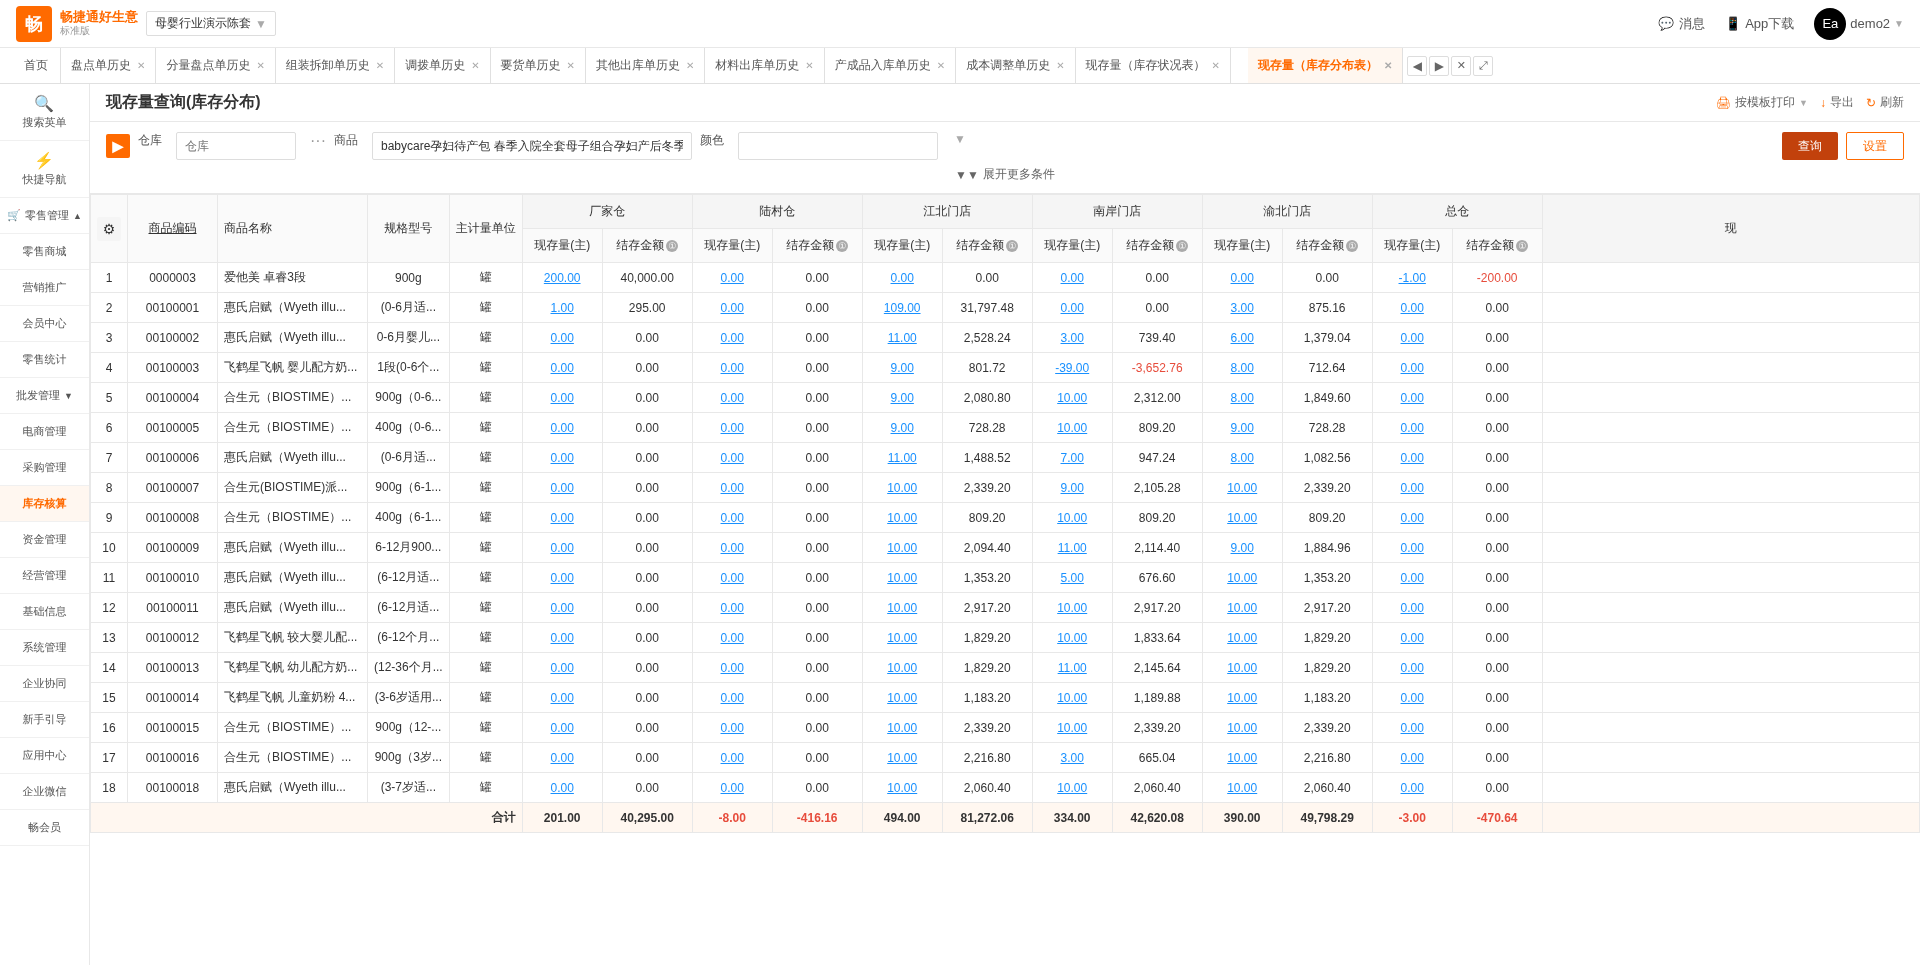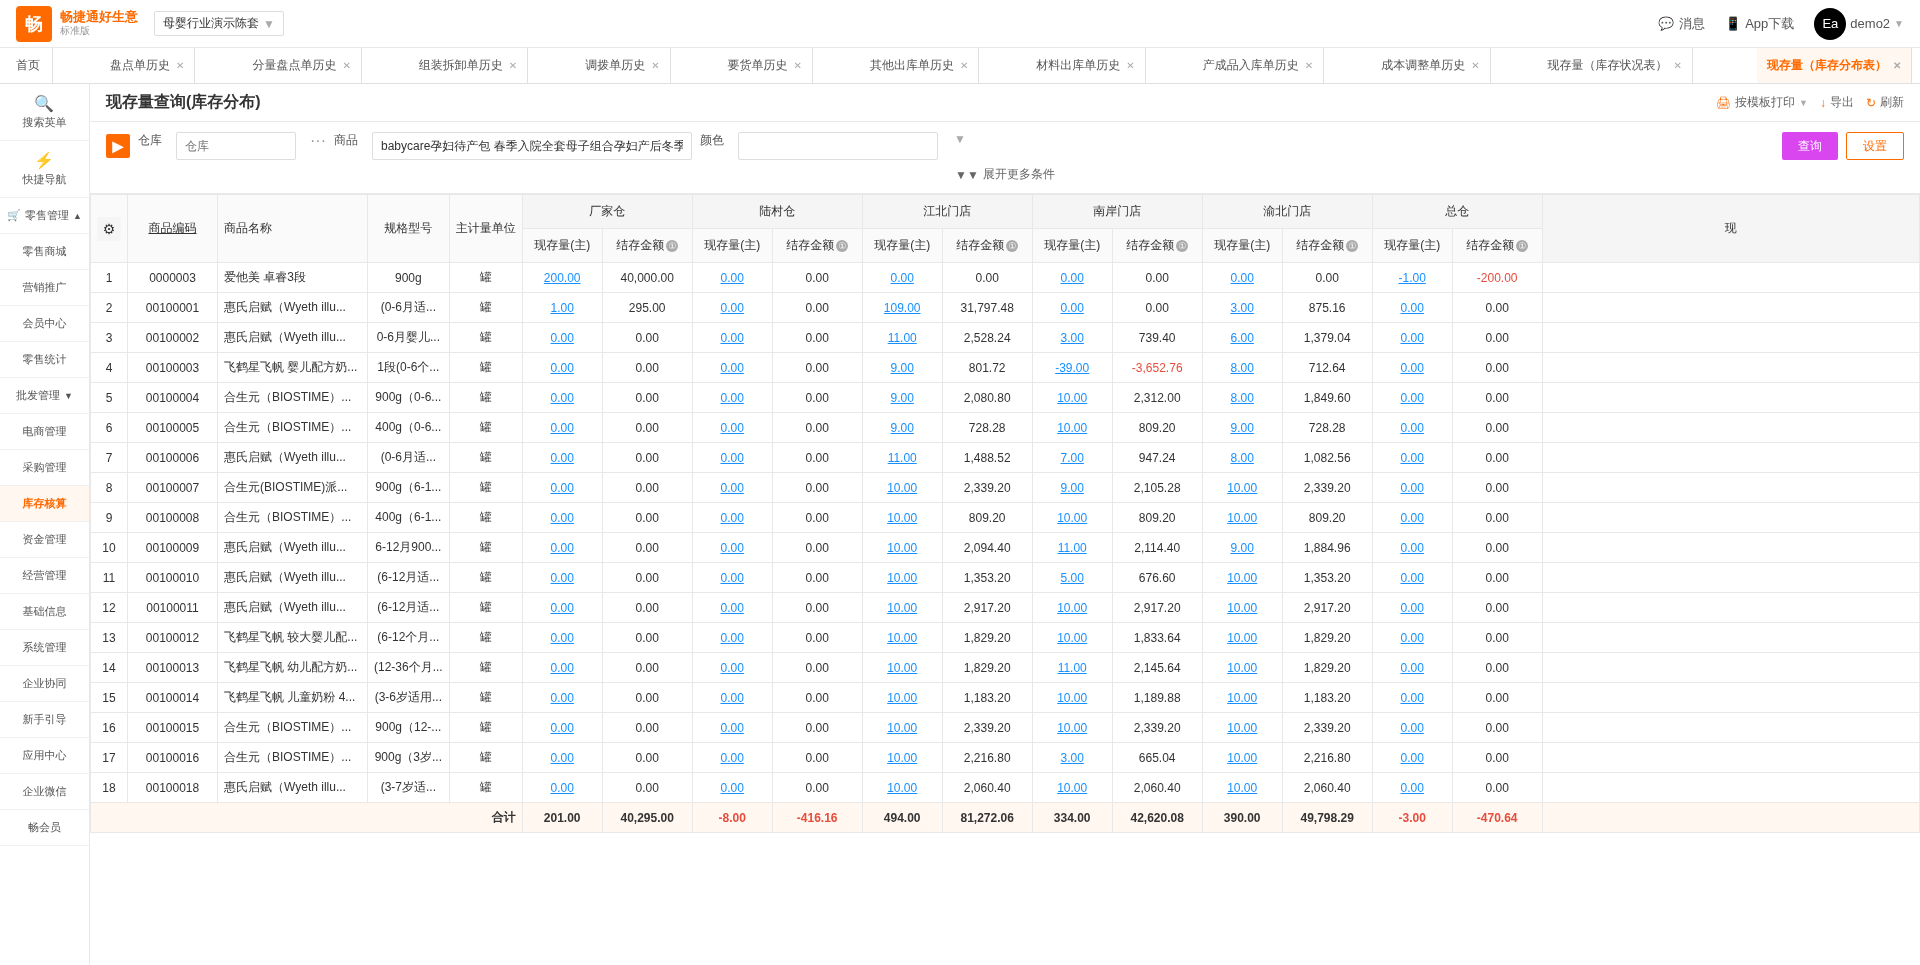--- a/index.html
+++ b/index.html
@@ -53,22 +53,21 @@
     }
     
     
     .tabs-bar {
       height: 36px;
       background: #fff;
       display: flex;
       align-items: center;
       border-bottom: 1px solid #e0e0e0;
       overflow: hidden;
-      padding: 0 4px;
-      gap: 47px;
+      padding: 0 12px;
     }
     .tab-item {
       height: 36px;
       padding: 0 10px;
       display: flex;
       align-items: center;
       gap: 4px;
       font-size: 12px;
       color: #555;
       cursor: pointer;
@@ -252,21 +251,21 @@
       align-items: center;
       gap: 4px;
       color: #666;
       font-size: 12px;
       cursor: pointer;
       justify-content: center;
     }
     .query-btn {
       height: 28px;
       padding: 0 16px;
-      background: #d946ef;
+      background: #c2410c;
       color: #fff;
       border: none;
       border-radius: 2px;
       font-size: 12px;
       cursor: pointer;
     }
     .settings-btn {
       height: 28px;
       padding: 0 16px;
       background: #fff;
@@ -353,21 +352,21 @@
 
 <div class="top-bar">
   <div class="logo-area">
     <div style="width:36px;height:36px;background:#ff6a00;border-radius:4px;display:flex;align-items:center;justify-content:center;">
       <span style="color:#fff;font-size:18px;font-weight:bold;">畅</span>
     </div>
     <div>
       <div class="logo-text">畅捷通好生意</div>
       <div class="logo-sub">标准版</div>
     </div>
-    <div style="display:flex;align-items:center;gap:4px;margin-left:8px;cursor:pointer;border:1px solid #ddd;border-radius:2px;padding:3px 8px;">
+    <div style="display:flex;align-items:center;gap:4px;margin-left:0;cursor:pointer;border:1px solid #ddd;border-radius:2px;padding:3px 8px;">
       <span>母婴行业演示陈套</span>
       <span style="color:#aaa;">▼</span>
     </div>
   </div>
   <div class="top-right">
     <div class="top-right-item">
       <span>💬</span>
       <span>消息</span>
     </div>
     <div class="top-right-item">

